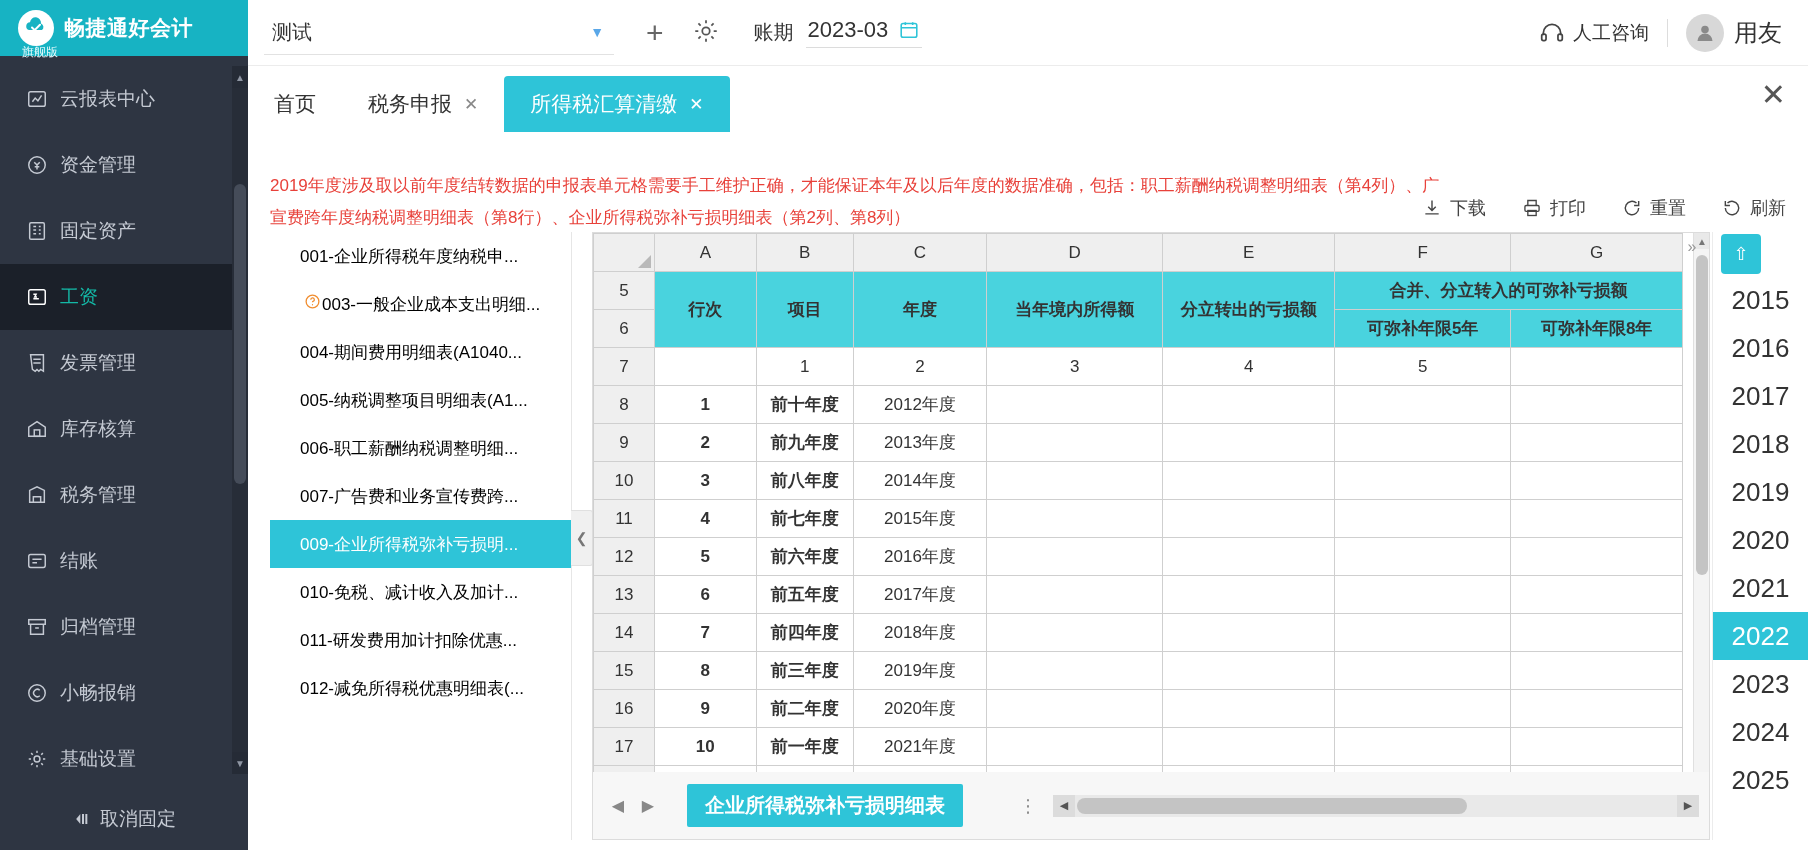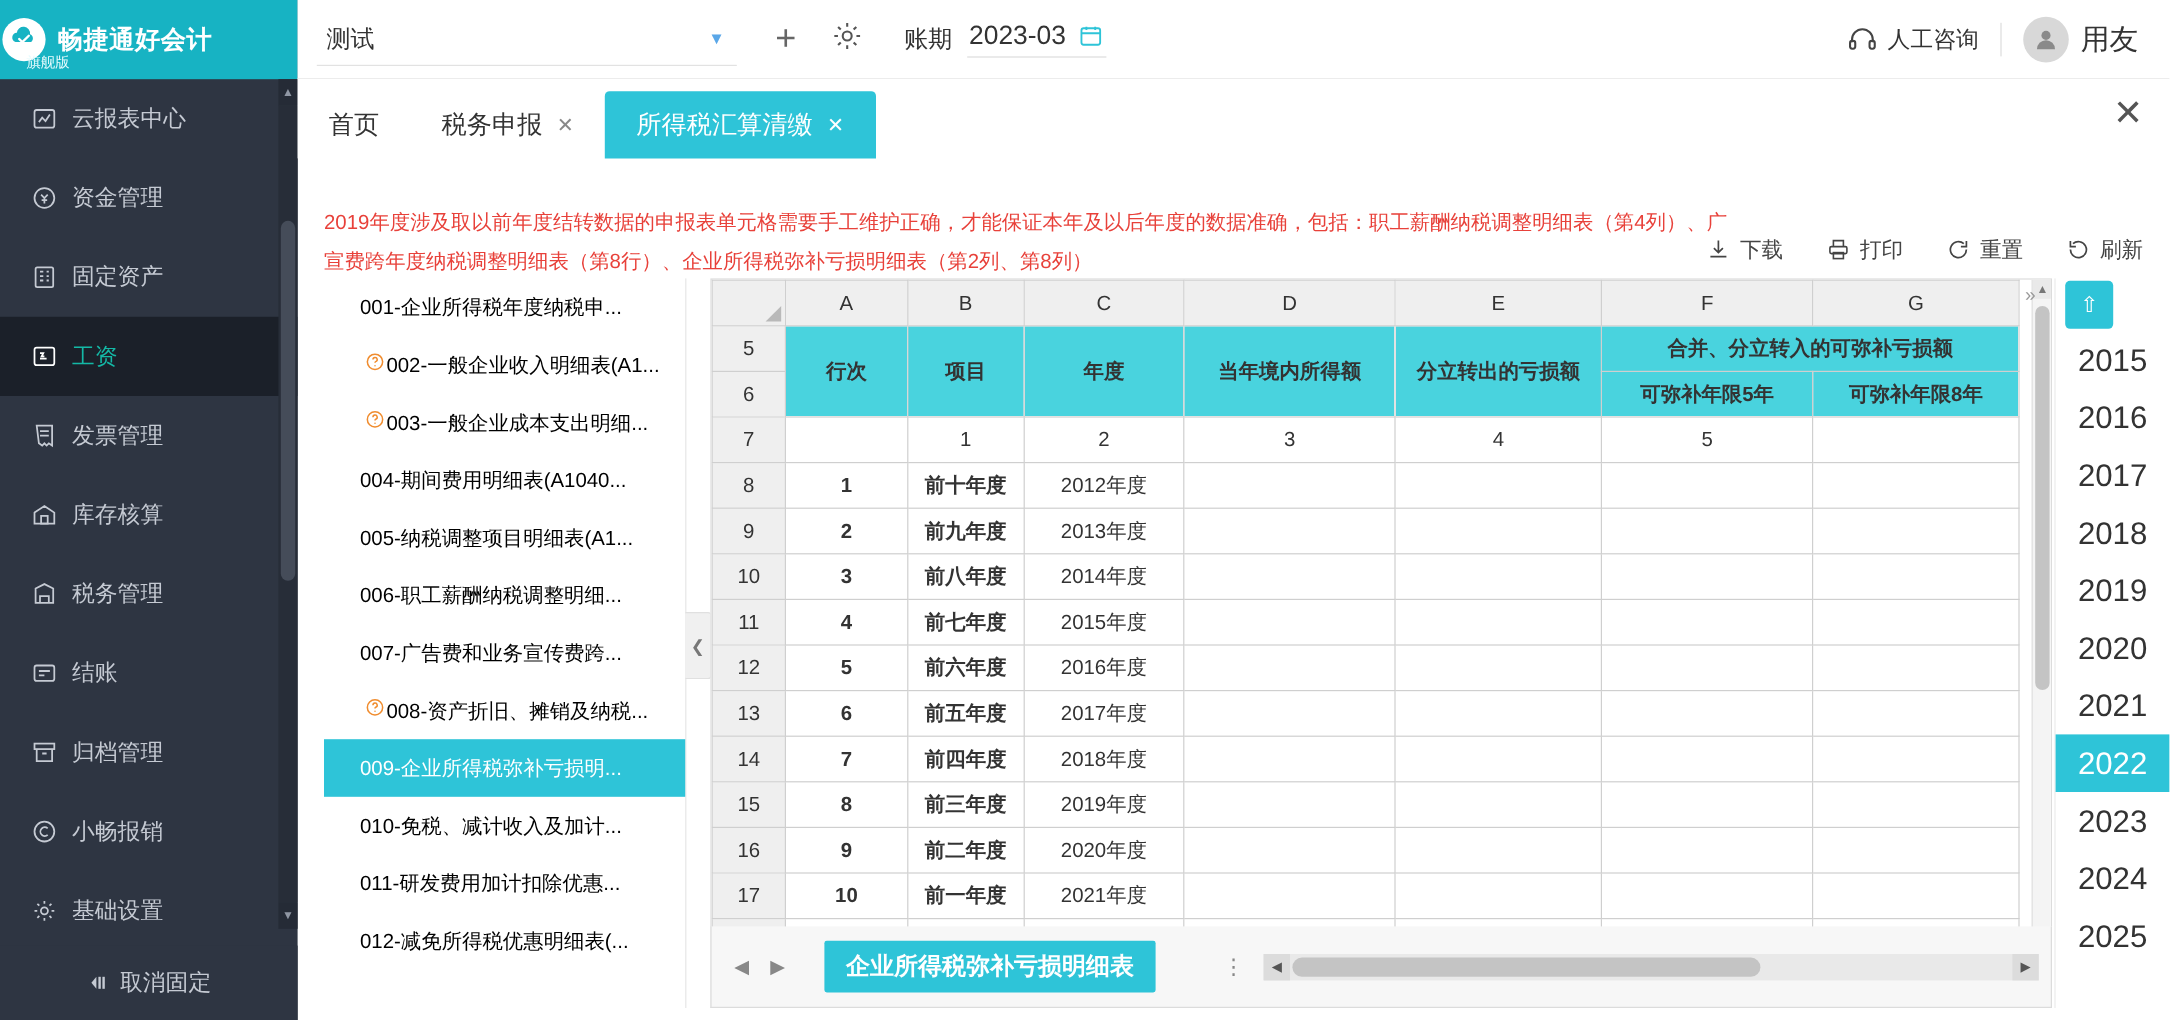--- a/index.html
+++ b/index.html
@@ -10,22 +10,22 @@
     overflow: hidden;
   }
   .app { position: relative; width: 1808px; height: 850px; background:#fff; }
 
   
   .sidebar {
     position: absolute; left: 0; top: 0; width: 248px; height: 850px;
     background: #2e3542; color: #c9cdd4;
   }
   .brand {
-    height: 66px; background: #17b3c3; display: flex; align-items: center;
-    padding-left: 2px; color:#fff; position: relative;
+    height: 56px; background: #17b3c3; display: flex; align-items: center;
+    padding-left: 18px; color:#fff; position: relative;
   }
   .brand-logo {
     width: 36px; height: 36px; border-radius: 50%; background: #fff;
     display:flex; align-items:center; justify-content:center; margin-right: 10px;
     flex: none;
   }
   .brand-logo svg { display:block; }
   .brand-text { font-size: 21px; font-weight: bold; letter-spacing: .5px; }
   .brand-sub {
     position: absolute; left: 22px; top: 44px; font-size: 12px; color: #e6fbfd;
@@ -466,51 +466,33 @@
     <div class="form-item">
       <span class="f-label">001-企业所得税年度纳税申...</span>
     </div>
     <div class="form-item has-warn">
       <span class="warn-ico">
         <svg width="17" height="17" viewBox="0 0 24 24" fill="none" stroke="#f08c2e" stroke-width="1.8">
           <circle cx="12" cy="12" r="9"></circle>
             <path d="M9.6 9.4a2.5 2.5 0 1 1 3.2 2.4c-.6.3-.8.8-.8 1.4"></path>
             <circle cx="12" cy="16.6" r=".9" fill="#f08c2e" stroke="none"></circle>
         </svg></span>
-      <span class="f-label">002-一般企业收入明细表(A1...</span>
-    </div>
-    <div class="form-item has-warn">
-      <span class="warn-ico">
-        <svg width="17" height="17" viewBox="0 0 24 24" fill="none" stroke="#f08c2e" stroke-width="1.8">
-          <circle cx="12" cy="12" r="9"></circle>
-            <path d="M9.6 9.4a2.5 2.5 0 1 1 3.2 2.4c-.6.3-.8.8-.8 1.4"></path>
-            <circle cx="12" cy="16.6" r=".9" fill="#f08c2e" stroke="none"></circle>
-        </svg></span>
       <span class="f-label">003-一般企业成本支出明细...</span>
     </div>
     <div class="form-item">
       <span class="f-label">004-期间费用明细表(A1040...</span>
     </div>
     <div class="form-item">
       <span class="f-label">005-纳税调整项目明细表(A1...</span>
     </div>
     <div class="form-item">
       <span class="f-label">006-职工薪酬纳税调整明细...</span>
     </div>
     <div class="form-item">
       <span class="f-label">007-广告费和业务宣传费跨...</span>
-    </div>
-    <div class="form-item has-warn">
-      <span class="warn-ico">
-        <svg width="17" height="17" viewBox="0 0 24 24" fill="none" stroke="#f08c2e" stroke-width="1.8">
-          <circle cx="12" cy="12" r="9"></circle>
-            <path d="M9.6 9.4a2.5 2.5 0 1 1 3.2 2.4c-.6.3-.8.8-.8 1.4"></path>
-            <circle cx="12" cy="16.6" r=".9" fill="#f08c2e" stroke="none"></circle>
-        </svg></span>
-      <span class="f-label">008-资产折旧、摊销及纳税...</span>
     </div>
     <div class="form-item selected">
       <span class="f-label">009-企业所得税弥补亏损明...</span>
     </div>
     <div class="form-item">
       <span class="f-label">010-免税、减计收入及加计...</span>
     </div>
     <div class="form-item">
       <span class="f-label">011-研发费用加计扣除优惠...</span>
     </div>

